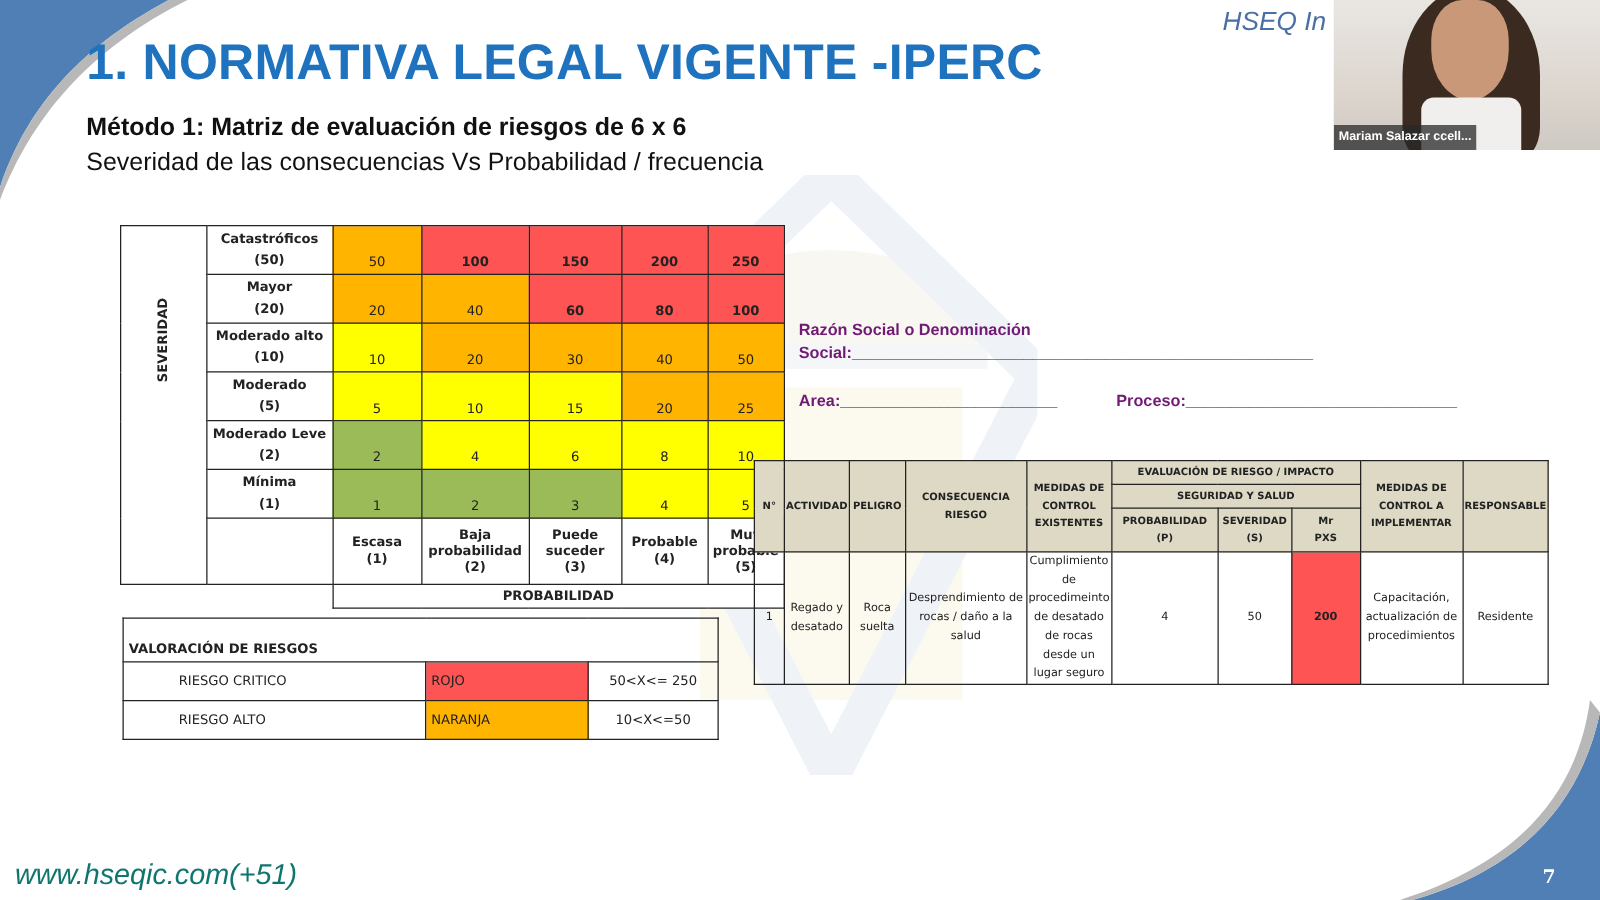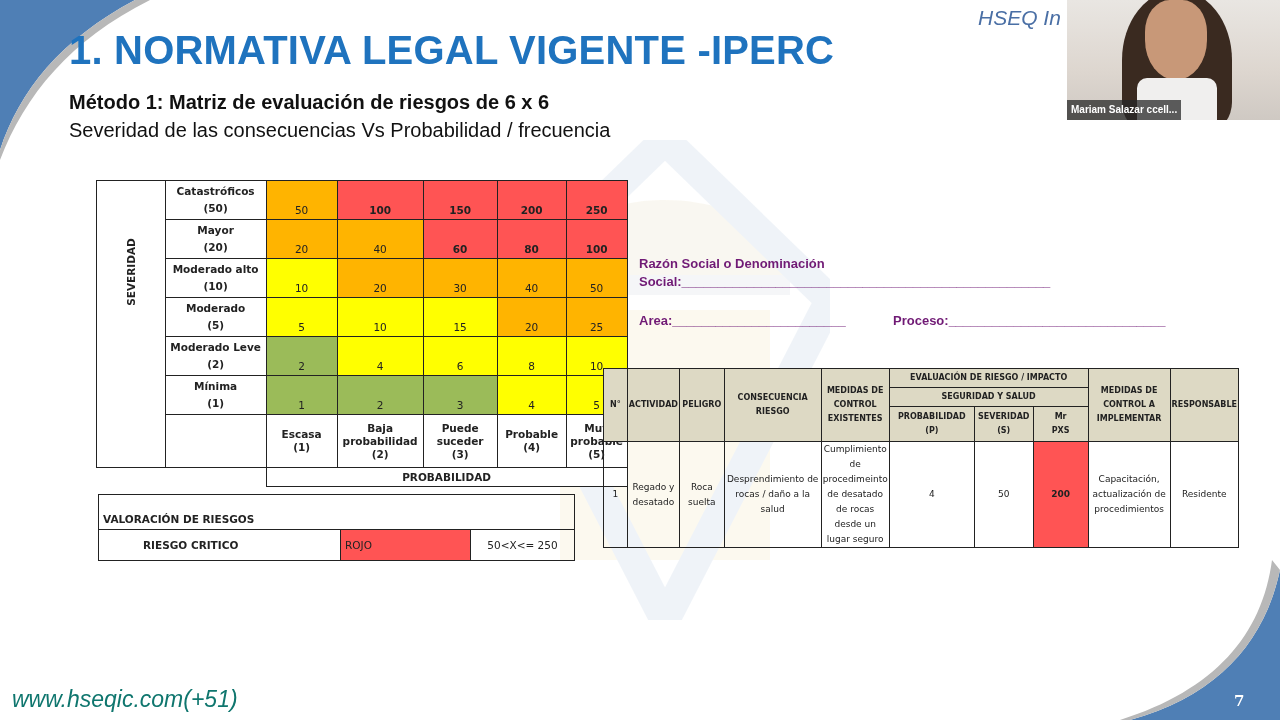--- a/index.html
+++ b/index.html
@@ -28,21 +28,21 @@
   .matrix .prob-axis{height:18px;background:#fff;}
   .c-red{background:#ff5454;}
   .c-org{background:#ffb400;}
   .c-yel{background:#ffff00;}
   .c-grn{background:#9bbb59;}
   .c-lgr{background:#92d050;}
   
   .valor{position:absolute;left:98px;top:494px;width:477px;}
   .valor td{border:1px solid #222;font-family:"DejaVu Sans",sans-serif;font-size:10.5px;color:#222;height:30px;padding:0 4px;}
   .valor .hd{font-weight:bold;height:30px;vertical-align:bottom;padding-bottom:4px;}
-  .valor .lbl{font-weight:bold;width:193px;padding-left:44px;}
+  .valor .lbl{font-weight:normal;width:193px;padding-left:44px;}
   .valor .col{width:121px;}
   .valor .rng{text-align:center;}
   
   .form{position:absolute;left:603px;font-size:13px;font-weight:bold;color:#701a75;white-space:nowrap;margin-left:36px;}
   
   .iperc{position:absolute;left:603px;top:368px;width:636px;}
   .iperc td{border:1px solid #222;font-family:"DejaVu Sans",sans-serif;font-size:8px;color:#222;text-align:center;padding:0 1px;line-height:14px;}
   .iperc .h{background:#ddd9c4;font-weight:bold;}
   .iperc .r td{height:92px;font-size:9px;line-height:15px;}
   .footer{position:absolute;left:12px;top:686px;font-size:23px;font-style:italic;color:#0f766e;white-space:nowrap;}
@@ -181,20 +181,25 @@
 
 <table class="valor">
   <tbody>
     <tr>
         <td class="hd" colspan="3">VALORACIÓN DE RIESGOS</td>
       </tr>
     <tr>
       <td class="lbl">RIESGO CRITICO</td>
       <td class="col c-red">ROJO</td>
       <td class="rng">50&lt;X&lt;= 250</td>
+    </tr>
+    <tr>
+      <td class="lbl">RIESGO ALTO</td>
+      <td class="col c-org">NARANJA</td>
+      <td class="rng">10&lt;X&lt;=50</td>
     </tr>
   </tbody>
 </table>
 
 <div class="form" style="top:256px;">Razón Social o Denominación</div>
 <div class="form" style="top:274px;">Social:___________________________________________________</div>
 <div class="form" style="top:313px;">Area:________________________</div>
 <div class="form" style="top:313px;left:857px;">Proceso:______________________________</div>
 
 <table class="iperc">

